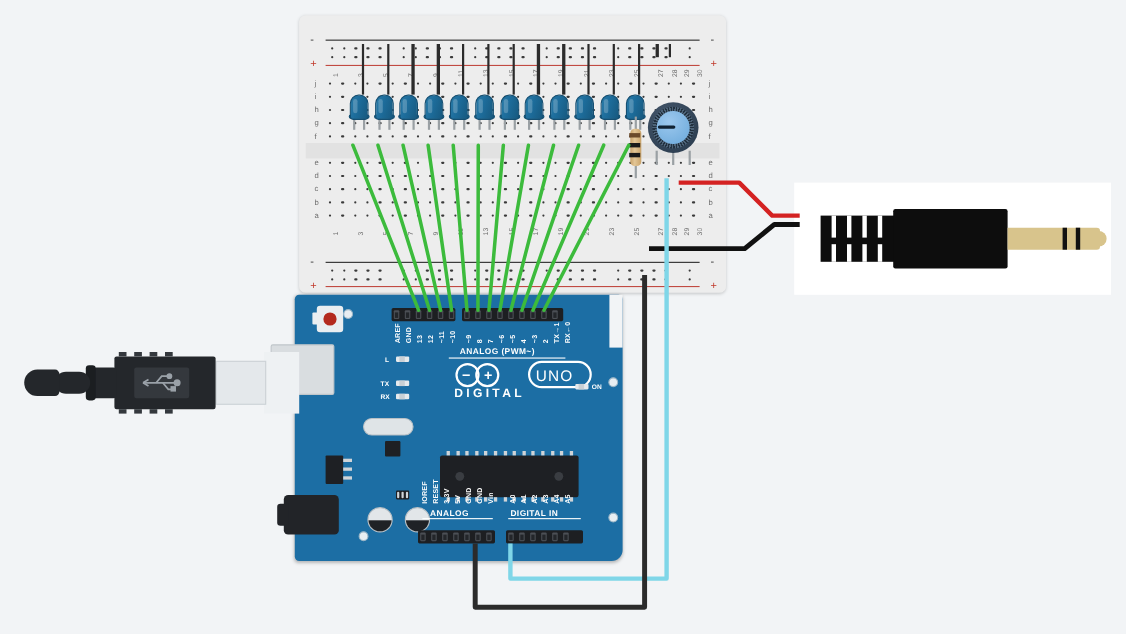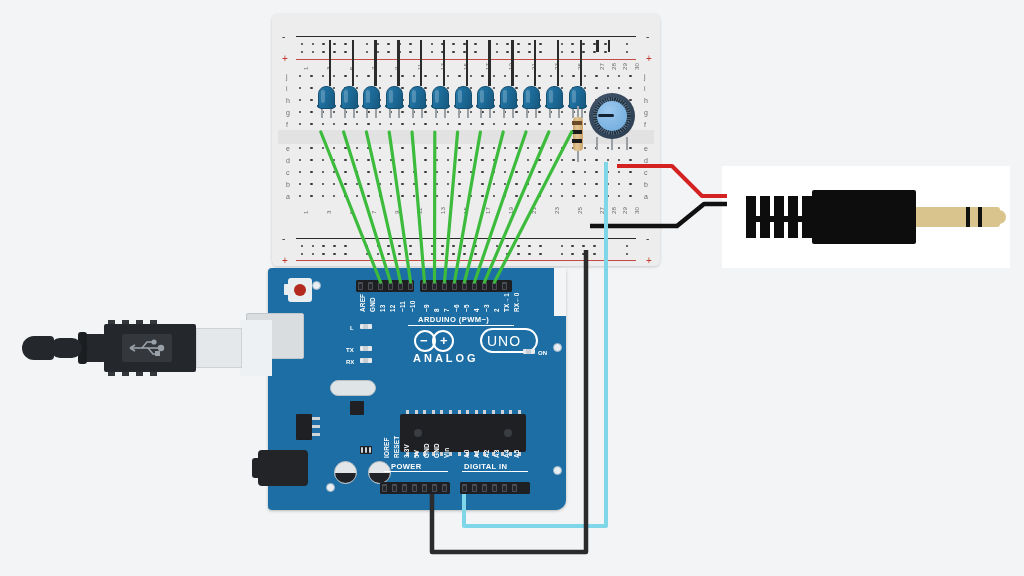--- a/index.html
+++ b/index.html
@@ -810,21 +810,21 @@
         <div class="chip-leg" style="left: 109.2px;"></div>
         <div class="chip-leg" style="left: 117.8px;"></div>
       </div>
 
     <div class="infinity">
       <div class="inf-c" style="left:0;"></div>
       <div class="inf-c" style="left:18px;"></div>
       <div class="inf-sym" style="left:6px;">−</div>
       <div class="inf-sym" style="left:26px;">+</div>
     </div>
-    <div class="logo-arduino">ANALOG</div>
+    <div class="logo-arduino">DIGITAL</div>
     <div class="unopill"></div>
     <div class="unotxt">UNO</div>
 
     <div class="ledlab" style="left:82px;top:57px;">L</div>
     <div class="ledsmd" style="left:92px;top:56px;"></div>
     <div class="ledlab" style="left:78px;top:79px;">TX</div>
     <div class="ledsmd" style="left:92px;top:78px;"></div>
     <div class="ledlab" style="left:78px;top:91px;">RX</div>
     <div class="ledsmd" style="left:92px;top:90px;"></div>
     <div class="ledsmd" style="left:255px;top:81px;"></div>
@@ -897,23 +897,23 @@
     <div id="ana-labels">
         <div class="pinlab" style="left: 196px; top: 190px;">A0</div>
         <div class="pinlab" style="left: 206px; top: 190px;">A1</div>
         <div class="pinlab" style="left: 216px; top: 190px;">A2</div>
         <div class="pinlab" style="left: 226px; top: 190px;">A3</div>
         <div class="pinlab" style="left: 236px; top: 190px;">A4</div>
         <div class="pinlab" style="left: 246px; top: 190px;">A5</div>
       </div>
 
     <div class="groupline" style="left:140px;top:57px;width:106px;"></div>
-    <div class="grouplab" style="left:150px;top:47px;">ARDUINO (PWM~)</div>
+    <div class="grouplab" style="left:150px;top:47px;">ANALOG (PWM~)</div>
     <div class="groupline" style="left:116px;top:203px;width:64px;"></div>
-    <div class="grouplab" style="left:123px;top:194px;">POWER</div>
+    <div class="grouplab" style="left:123px;top:194px;">ANALOG</div>
     <div class="groupline" style="left:194px;top:203px;width:66px;"></div>
     <div class="grouplab" style="left:196px;top:194px;">DIGITAL IN</div>
   </div>
 
   <div class="abs" id="usbcable">
     <div class="usb-metal2"></div>
     <div class="usb-metal"></div>
     <div class="usb-shell"></div>
     <div class="usb-ridge" style="left:86px;top:2px;"></div>
     <div class="usb-ridge" style="left:100px;top:2px;"></div>

